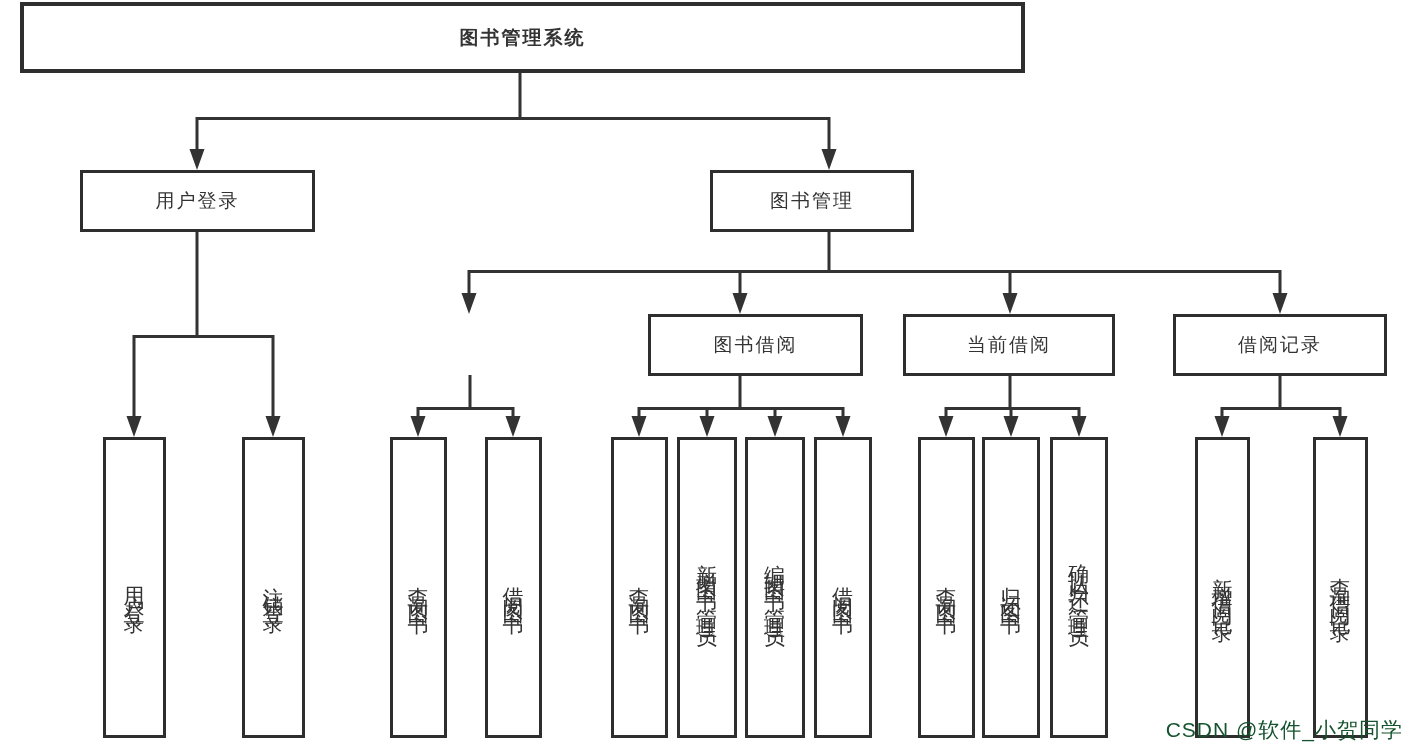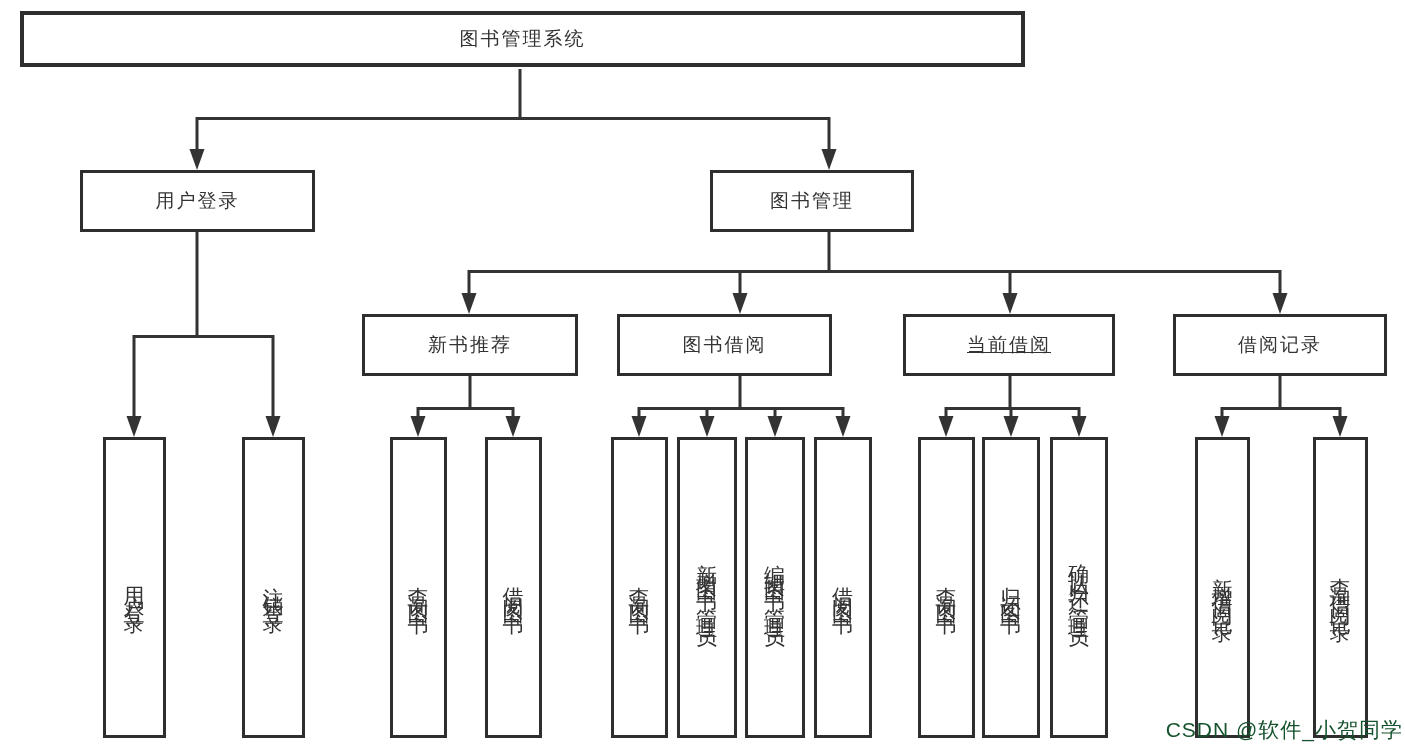--- a/index.html
+++ b/index.html
@@ -67,28 +67,27 @@
              M699.5 416 L714.5 416 L707 437 Z
              M767.5 416 L782.5 416 L775 437 Z
              M835.5 416 L850.5 416 L843 437 Z
              M938.5 416 L953.5 416 L946 437 Z
              M1003.5 416 L1018.5 416 L1011 437 Z
              M1071.5 416 L1086.5 416 L1079 437 Z
              M1214.5 416 L1229.5 416 L1222 437 Z
              M1332.5 416 L1347.5 416 L1340 437 Z" fill="#333333" stroke="none"></path>
   </svg>
 
-  <div class="box hbox root-box" style="left:20px; top:11px; width:1005px; height:56px;">图书管理系统</div>
+  <div class="box hbox root-box" style="left:20px; top:2px; width:1005px; height:71px;font-weight:bold;">图书管理系统</div>
 
   <div class="box hbox" style="left:80px; top:170px; width:235px; height:62px;">用户登录</div>
   <div class="box hbox" style="left:710px; top:170px; width:204px; height:62px;">图书管理</div>
 
-  <div class="box hbox" style="left:362px; top:314px; width:216px; height:62px;">新书推荐</div>
-  <div class="box hbox" style="left:617px; top:314px; width:215px; height:62px;">图书借阅</div>
-  <div class="box hbox" style="left:903px; top:314px; width:212px; height:62px;text-decoration:underline;">当前借阅</div>
+  <div class="box hbox" style="left:648px; top:314px; width:215px; height:62px;">图书借阅</div>
+  <div class="box hbox" style="left:903px; top:314px; width:212px; height:62px;">当前借阅</div>
   <div class="box hbox" style="left:1173px; top:314px; width:214px; height:62px;">借阅记录</div>
 
   <div class="box vbox" style="left:103px; width:63px;">
     <span class="vtext">用户登录</span>
   </div>
   <div class="box vbox" style="left:242px; width:63px;">
     <span class="vtext">注销登录</span>
   </div>
 
   <div class="box vbox" style="left:390px; width:57px;">

